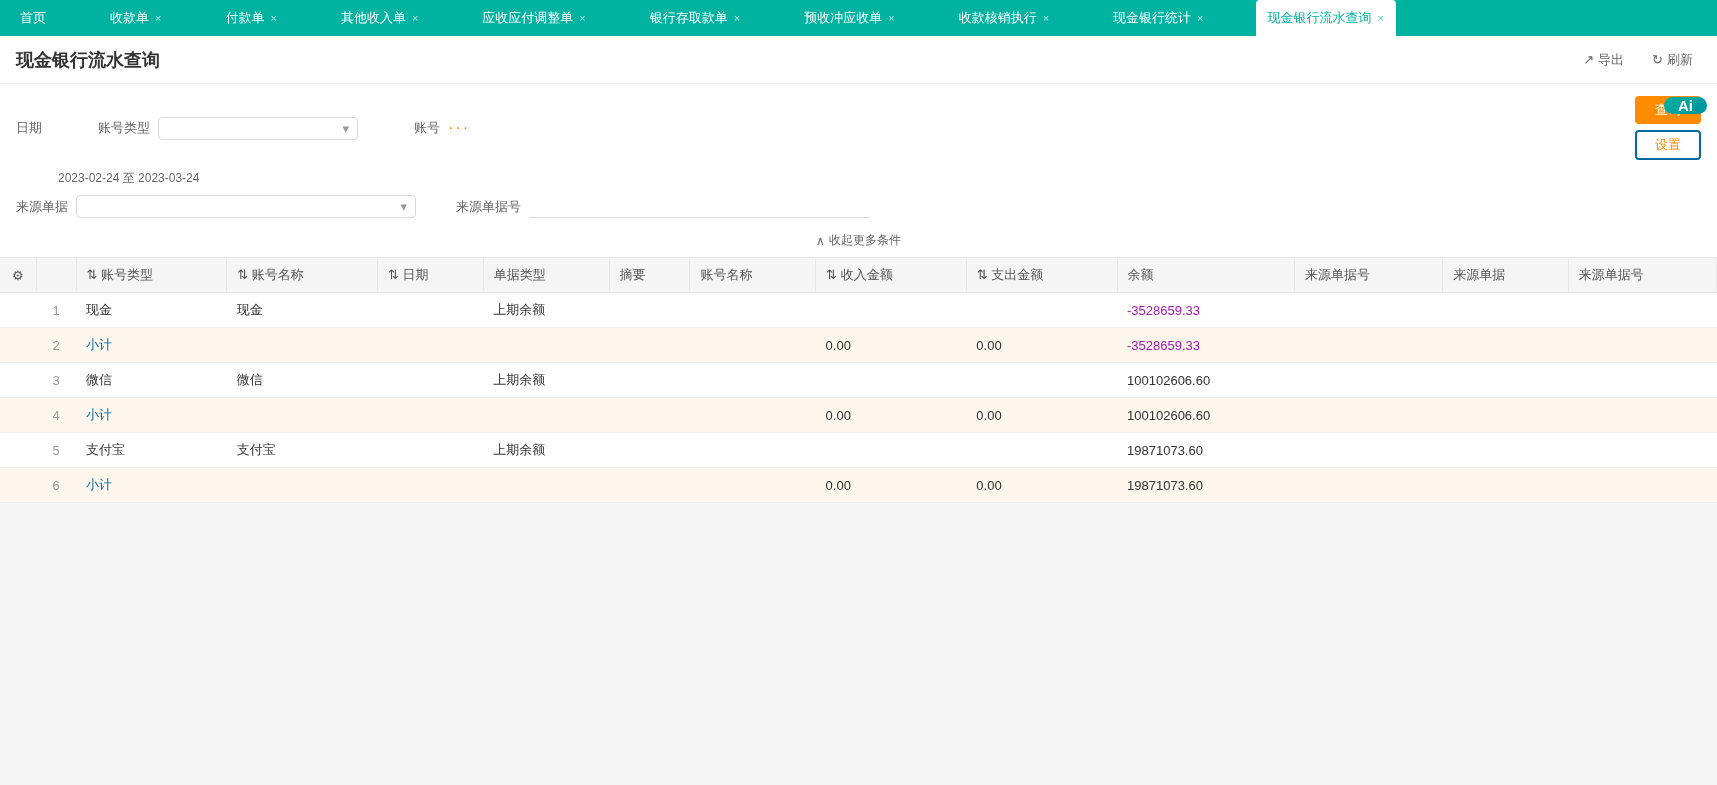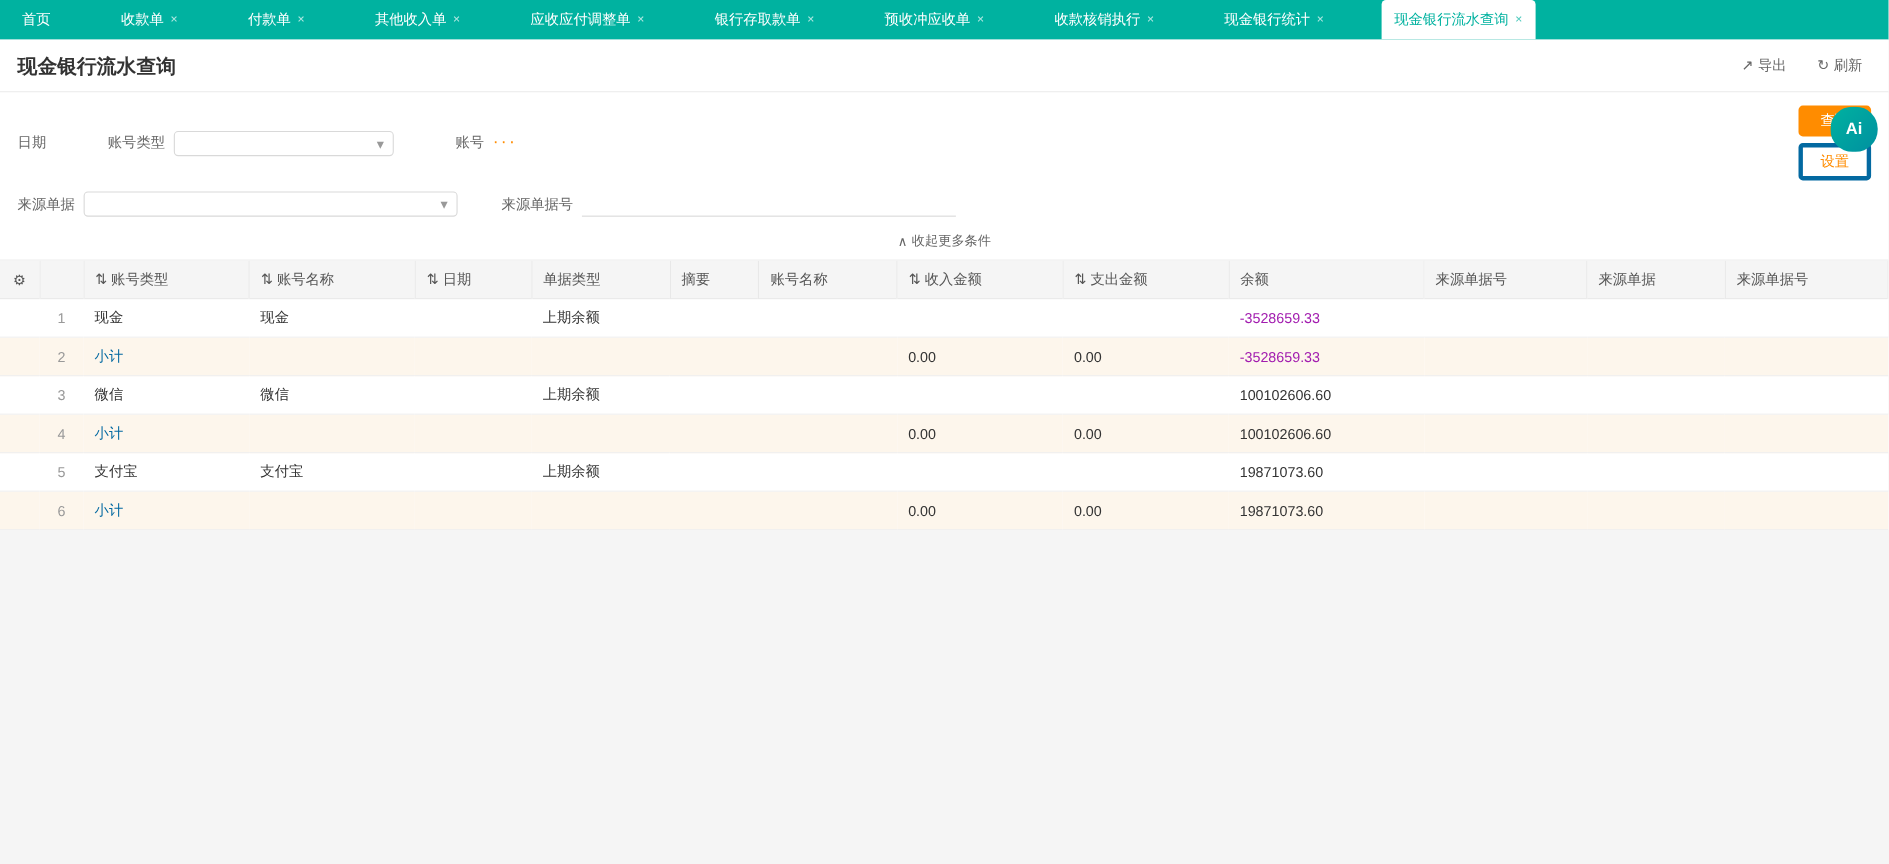--- a/index.html
+++ b/index.html
@@ -151,21 +151,21 @@
       color: #fff;
       border: none;
       border-radius: 4px;
       padding: 5px 20px;
       cursor: pointer;
       font-size: 13px;
     }
     .settings-btn {
       background: #fff;
       color: #ff8c00;
-      border: 4px solid #0369a1;
+      border: 2px solid #0369a1;
       border-radius: 4px;
       padding: 4px 16px;
       cursor: pointer;
       font-size: 13px;
     }
     .btn-group-right {
       display: flex;
       flex-direction: column;
       gap: 6px;
       margin-left: auto;
@@ -236,21 +236,21 @@
     }
 
     
     .ai-badge {
       position: fixed;
       right: 10px;
       top: 97px;
       background: linear-gradient(135deg, #00b2a0, #0090a0);
       color: #fff;
       border-radius: 20px;
-      padding: 12px 14px;
+      padding: 0 14px;
       font-size: 15px;
       font-weight: bold;
       cursor: pointer;
       z-index: 100;
     }
   </style>
 </head>
 <body>
 
 <nav class="top-nav">
@@ -329,20 +329,23 @@
       <span class="filter-label">账号</span>
       <span class="filter-dots">···</span>
     </div>
 
     <div class="btn-group-right">
       <button class="query-btn">查询</button>
       <button class="settings-btn">设置</button>
     </div>
   </div>
 
+  <div style="margin-left: 38px; margin-bottom: 8px;">
+    <span class="date-range-text">2023-02-24 至 2023-03-24</span>
+  </div>
 
   <div class="filter-row">
     <div class="filter-group">
       <span class="filter-label">来源单据</span>
       <div class="filter-select" style="min-width: 340px;">
         <span></span>
         <span>▾</span>
       </div>
     </div>
     <div class="filter-group" style="margin-left: 24px;">

